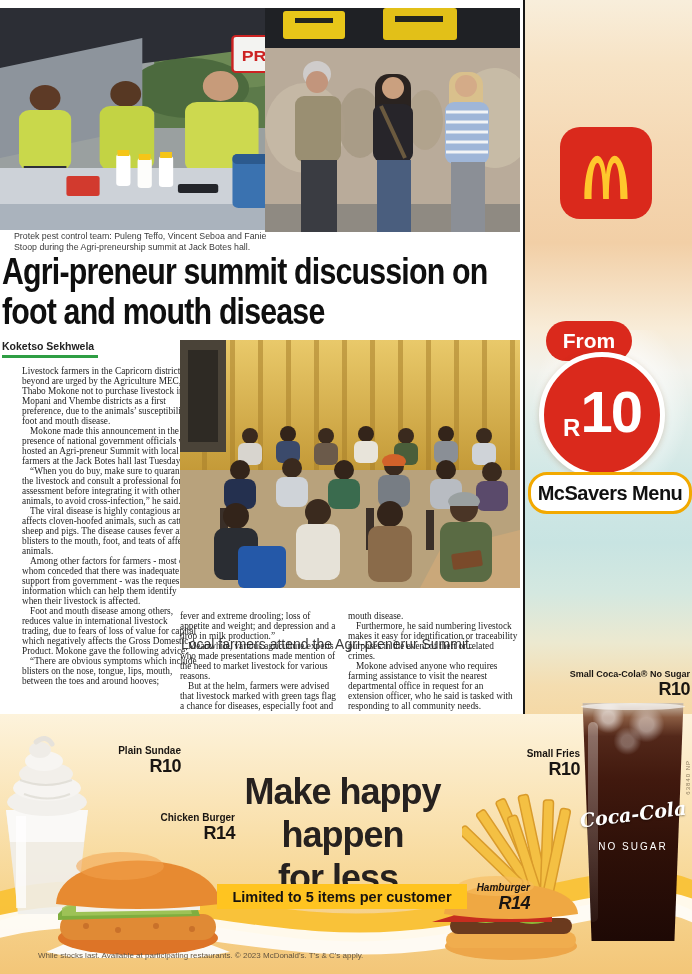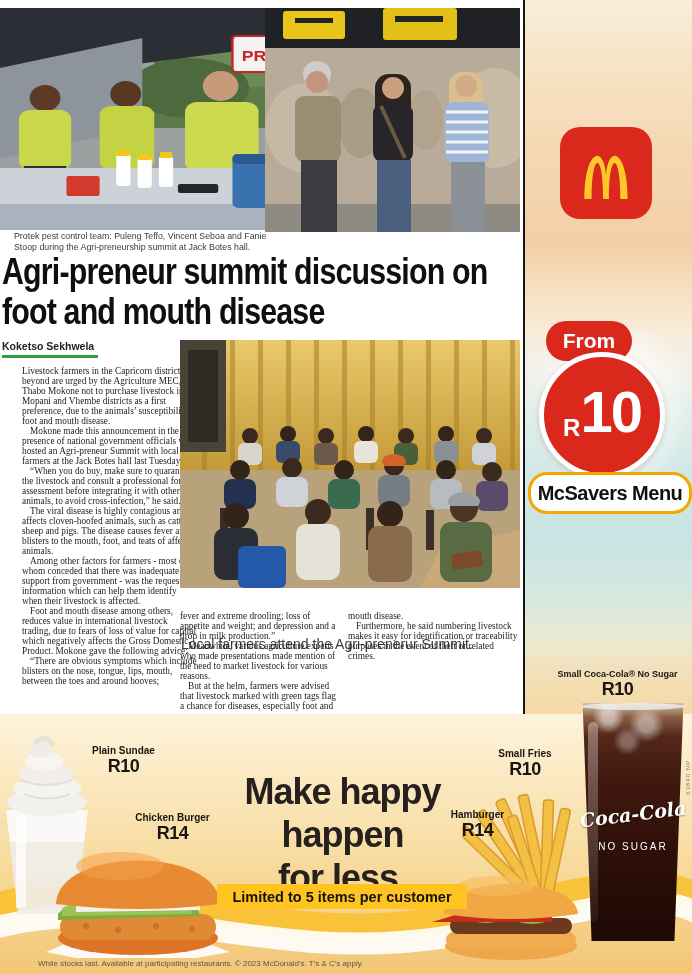--- a/index.html
+++ b/index.html
@@ -34,35 +34,35 @@
   .from-pill{position:absolute;left:21px;top:321px;width:86px;height:40px;border-radius:20px;
     display:flex;align-items:center;justify-content:center;color:#fff;font-weight:800;font-size:21px;}
   .price-circle{position:absolute;left:14px;top:352px;width:116px;height:116px;border-radius:50%;
     border:5px solid #ffffff;display:flex;align-items:baseline;justify-content:center;color:#fff;
     box-shadow:0 2px 6px rgba(120,70,20,.25);}
   .price-circle .cur{font-size:24px;font-weight:800;align-self:center;margin-top:26px;}
   .price-circle .val{font-size:58px;font-weight:800;line-height:110px;letter-spacing:-2px;}
   .menu-pill{position:absolute;left:3px;top:472px;width:158px;height:36px;border-radius:19px;
     background:#fff;border:3px solid #f2a900;display:flex;align-items:center;justify-content:center;
     font-weight:800;font-size:20px;color:#111;letter-spacing:-.5px;}
-  .item-label{position:absolute;text-align:center;color:#191512;z-index:6;}
+  .item-label{position:absolute;text-align:right;color:#191512;z-index:6;}
   .item-label .nm{font-size:10px;font-weight:700;}
   .item-label .pr{font-size:18px;font-weight:800;letter-spacing:-.5px;}
   .item-label.small .nm{font-size:9px;}
   
   .ad-band{position:absolute;left:0;top:714px;width:692px;height:260px;
     background:linear-gradient(to bottom,#fdf3dc 0%,#fae4b6 35%,#f7d795 65%,#f3c678 100%);}
   .ribbons{position:absolute;left:0;top:714px;width:692px;height:260px;z-index:1;}
   .tagline{position:absolute;left:200px;top:770px;width:285px;text-align:center;z-index:5;
     font-weight:800;font-size:36px;line-height:43px;color:#26211f;letter-spacing:-1px;}
   .limit-band{position:absolute;left:217px;top:884px;width:250px;height:25px;z-index:5;
     display:flex;align-items:center;justify-content:center;font-weight:800;font-size:14.5px;color:#171310;}
   .food{position:absolute;z-index:4;}
   .food svg{display:block;width:100%;height:100%;}
-  .disclaimer{position:absolute;left:38px;top:951px;z-index:7;font-size:8px;color:#63543f;margin-top:8px;}
+  .disclaimer{position:absolute;left:38px;top:951px;z-index:7;font-size:8px;color:#63543f;}
   .side-code{position:absolute;right:1px;top:760px;z-index:7;font-size:6px;color:#8a7a5c;
     writing-mode:vertical-rl;transform:rotate(180deg);letter-spacing:1px;}
   
   .coke{position:absolute;left:577px;top:703px;width:112px;height:238px;z-index:4;}
   .coke .glass{position:absolute;inset:0;clip-path:polygon(5% 0%,95% 0%,87% 100%,13% 100%);
     background:
       radial-gradient(circle at 28% 6%,rgba(255,255,255,.55) 0 6px,rgba(255,255,255,0) 16px),
       radial-gradient(circle at 62% 9%,rgba(255,255,255,.45) 0 7px,rgba(255,255,255,0) 18px),
       radial-gradient(circle at 45% 16%,rgba(255,255,255,.3) 0 6px,rgba(255,255,255,0) 14px),
       linear-gradient(to bottom,#cfc3b2 0%,#8a5c42 6%,#53281a 14%,#41190e 32%,#2e1008 62%,#1e0905 100%);}
@@ -258,20 +258,21 @@
   <div class="caption" style="left:181px;top:591px;width:340px;font-size:14px;margin-top:48px;">Local farmers attend the Agri-prenerur Summit.</div>
 
   <div class="col" style="left:180px;top:611px;width:162px;">
     <p class="cont">fever and extreme drooling; loss of appetite and weight; and depression and a drop in milk production.”</p>
     <p>Meanwhile, various agriculture experts who made presentations made mention of the need to market livestock for various reasons.</p>
     <p>But at the helm, farmers were advised that livestock marked with green tags flag a chance for diseases, especially foot and</p>
   </div>
   <div class="col" style="left:348px;top:611px;width:172px;">
     <p class="cont">mouth disease.</p>
     <p>Furthermore, he said numbering livestock makes it easy for identification or traceability purposes in the event of theft or related crimes.</p>
+    <p>Mokone advised anyone who requires farming assistance to visit the nearest departmental office in request for an extension officer, who he said is tasked with responding to all community needs.</p>
   </div>
 
   <div class="ad-strip">
     <div class="cloud"></div>
     <div class="mcd-logo" id="mcdLogo" style="background: rgb(218, 41, 28);">
       <svg viewBox="0 0 100 100">
         <path d="M20 86 C20 44 30 26 38 26 C45 26 49 40 50 52 C51 40 55 26 62 26 C70 26 80 44 80 86 L70 86 C70 52 66 36 62 36 C58 36 54 50 54 86 L46 86 C46 50 42 36 38 36 C34 36 30 52 30 86 Z" fill="#FFC72C"></path>
       </svg>
     </div>
     <div class="from-pill" id="fromPill" style="background: rgb(218, 41, 28);">From</div>
@@ -358,21 +359,21 @@
         <rect x="38" y="18" width="10" height="90" rx="3" transform="rotate(-34 43 63)"></rect>
         <rect x="66" y="8" width="10" height="98" rx="3" transform="rotate(-12 71 57)"></rect>
         <rect x="80" y="14" width="10" height="92" rx="3" transform="rotate(2 85 60)"></rect>
         <rect x="24" y="30" width="10" height="82" rx="3" transform="rotate(-46 29 71)"></rect>
         <rect x="90" y="22" width="10" height="86" rx="3" transform="rotate(12 95 65)"></rect>
         <rect x="58" y="28" width="10" height="86" rx="3" transform="rotate(-18 63 71)"></rect>
       </g>
     </svg>
   </div>
 
-  <div class="item-label" style="left:425px;top:809px;width:105px;">
+  <div class="item-label" style="left:425px;top:882px;width:105px;font-style:italic;">
     <div class="nm">Hamburger</div>
     <div class="pr">R14</div>
   </div>
 
   <div class="food" style="left:430px;top:862px;width:162px;height:100px;">
     <svg viewBox="0 0 162 100">
       <ellipse cx="81" cy="84" rx="66" ry="14" fill="#eda649"></ellipse>
       <rect x="16" y="70" width="130" height="16" rx="8" fill="#f0ad4e"></rect>
       <rect x="20" y="56" width="122" height="16" rx="8" fill="#6b3a1e"></rect>
       <ellipse cx="56" cy="56" rx="16" ry="5" fill="#9abf3e"></ellipse>

